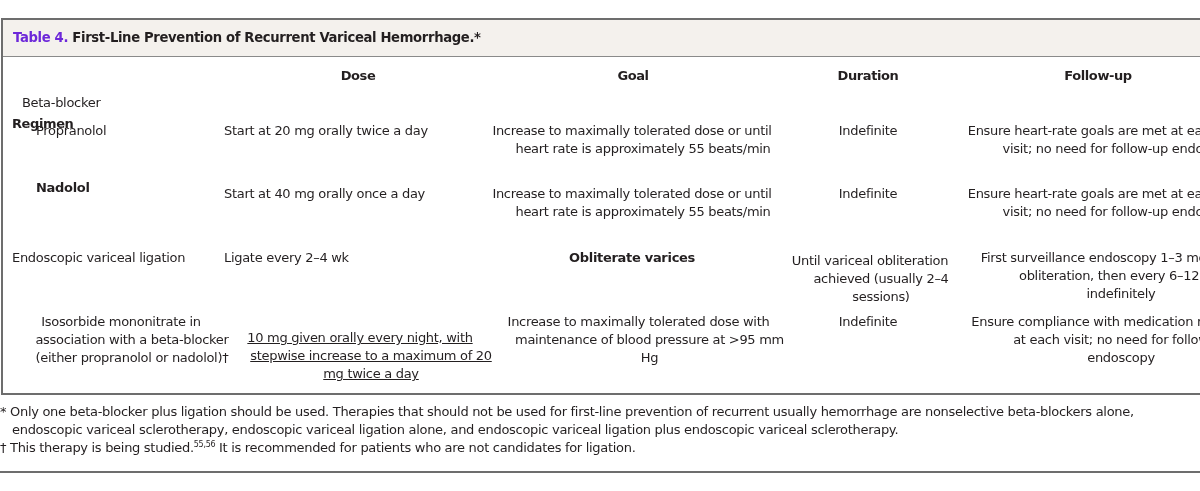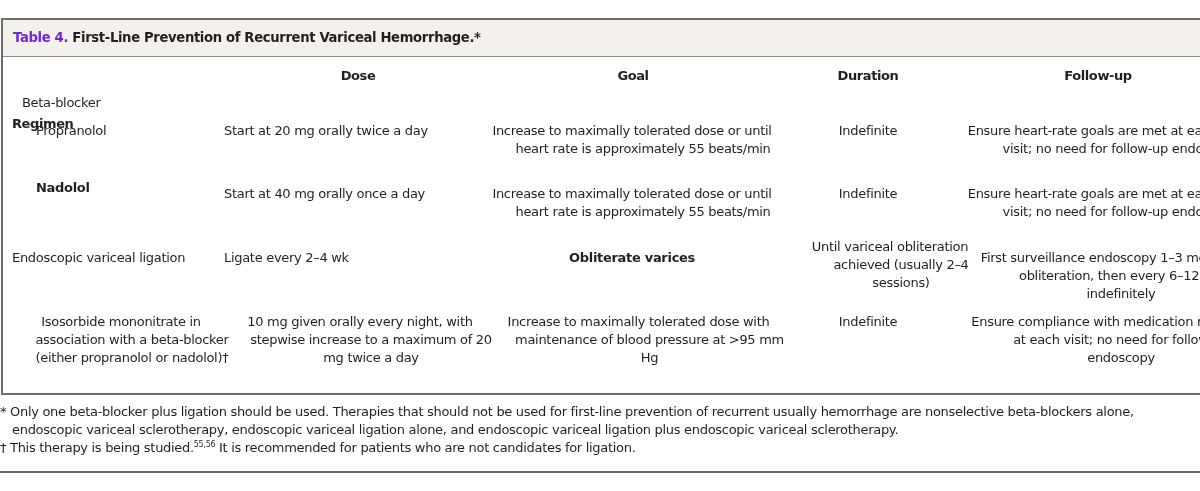--- a/index.html
+++ b/index.html
@@ -68,27 +68,27 @@
     <div class="cell" style="left:221px; top:165px;">Start at 40 mg orally once a day</div>
     <div class="cell hang" style="left:482px; width:272px; top:165px;">Increase to maximally tolerated dose or until heart rate is approximately 55 beats/min</div>
     <div class="cell center" style="left:780px; width:170px; top:165px;">Indefinite</div>
     <div class="cell hang" style="left:962px; width:268px; top:165px;">Ensure heart-rate goals are met at each clinic visit; no need for follow-up endoscopy</div>
   </div>
 
   <div>
     <div class="cell" style="left:9px; top:229px;">Endoscopic variceal ligation</div>
     <div class="cell" style="left:221px; top:229px;">Ligate every 2–4 wk</div>
     <div class="cell hang" style="left:482px; width:272px; top:229px;font-weight:bold;">Obliterate varices</div>
-    <div class="cell hang" style="left:767px; width:178px; top:218px;margin-left:20px;">Until variceal obliteration achieved (usually 2–4 sessions)</div>
+    <div class="cell hang" style="left:767px; width:178px; top:232px;">Until variceal obliteration achieved (usually 2–4 sessions)</div>
     <div class="cell hang" style="left:962px; width:268px; top:229px;">First surveillance endoscopy 1–3 mo after obliteration, then every 6–12 mo indefinitely</div>
   </div>
 
   <div>
     <div class="cell hang" style="left:9px; width:196px; top:293px;">Isosorbide mononitrate in association with a beta-blocker (either propranolol or nadolol)†</div>
-    <div class="cell hang" style="left:221px; width:250px; top:293px;">10 mg given orally every night, with stepwise increase to a maximum of 20 mg twice a day</div>
+    <div class="cell hang" style="left:221px; width:250px; top:309px;text-decoration:underline;">10 mg given orally every night, with stepwise increase to a maximum of 20 mg twice a day</div>
     <div class="cell hang" style="left:482px; width:285px; top:293px;">Increase to maximally tolerated dose with maintenance of blood pressure at &gt;95 mm Hg</div>
     <div class="cell center" style="left:780px; width:170px; top:293px;">Indefinite</div>
     <div class="cell hang" style="left:962px; width:268px; top:293px;">Ensure compliance with medication regimen at each visit; no need for follow-up endoscopy</div>
   </div>
 </div>
 
 <div class="footnotes">
   <div class="fn-line" style="top:0px;">* Only one beta-blocker plus ligation should be used. Therapies that should not be used for first-line prevention of recurrent usually hemorrhage are nonselective beta-blockers alone,</div>
   <div class="fn-line cont" style="top:18px;">endoscopic variceal sclerotherapy, endoscopic variceal ligation alone, and endoscopic variceal ligation plus endoscopic variceal sclerotherapy.</div>
   <div class="fn-line" style="top:36px;"><span>† This therapy is being studied.</span><sup>55,56</sup><span> It is recommended for patients who are not candidates for ligation.</span></div>

